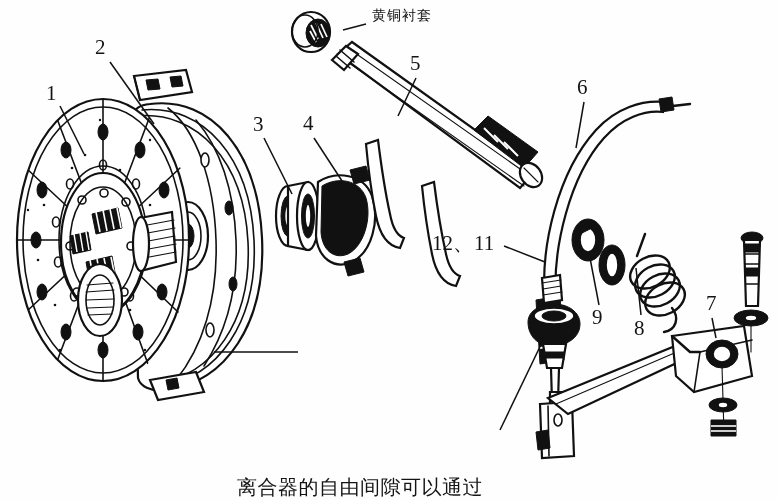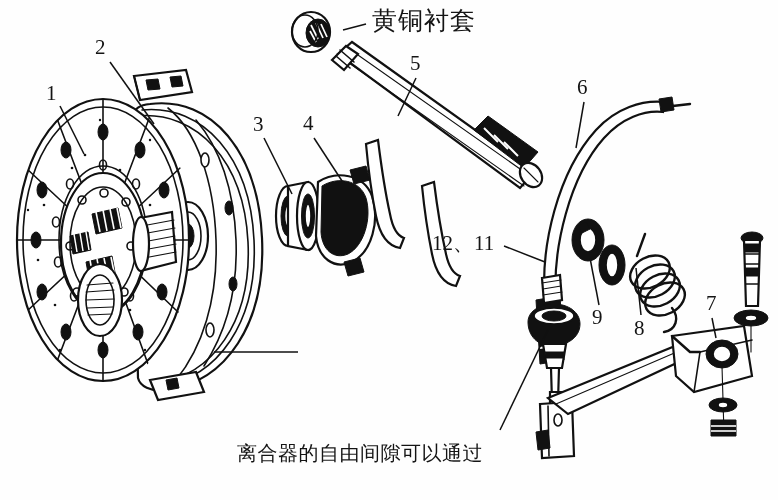--- a/index.html
+++ b/index.html
@@ -19,31 +19,31 @@
     position:absolute;
     font-family:"Liberation Serif","DejaVu Serif",serif;
     color:#141414;
     white-space:pre;
     line-height:1.05;
     user-select:none;
   }
   .num{font-size:21px;font-weight:400;}
   .cn{
     font-family:"DejaVu Sans","Liberation Sans",sans-serif;
-    font-size:25px;
+    font-size:14px;
     letter-spacing:1px;
     font-weight:500;
   }
   .cn-small{
     font-family:"DejaVu Sans","Liberation Sans",sans-serif;
     font-size:20px;
     letter-spacing:0.5px;
     font-weight:500;
   }
-  .cap2{line-height:1.32;}
+  .cap2{line-height:1.32;margin-top:34px;}
 </style>
 </head>
 <body>
 
 <div id="stage">
 
   <svg id="art" viewBox="0 0 778 500" xmlns="http://www.w3.org/2000/svg">
     <defs>
       <style>
         .ln{fill:none;stroke:#111;stroke-width:1.6;stroke-linecap:round;stroke-linejoin:round;}

